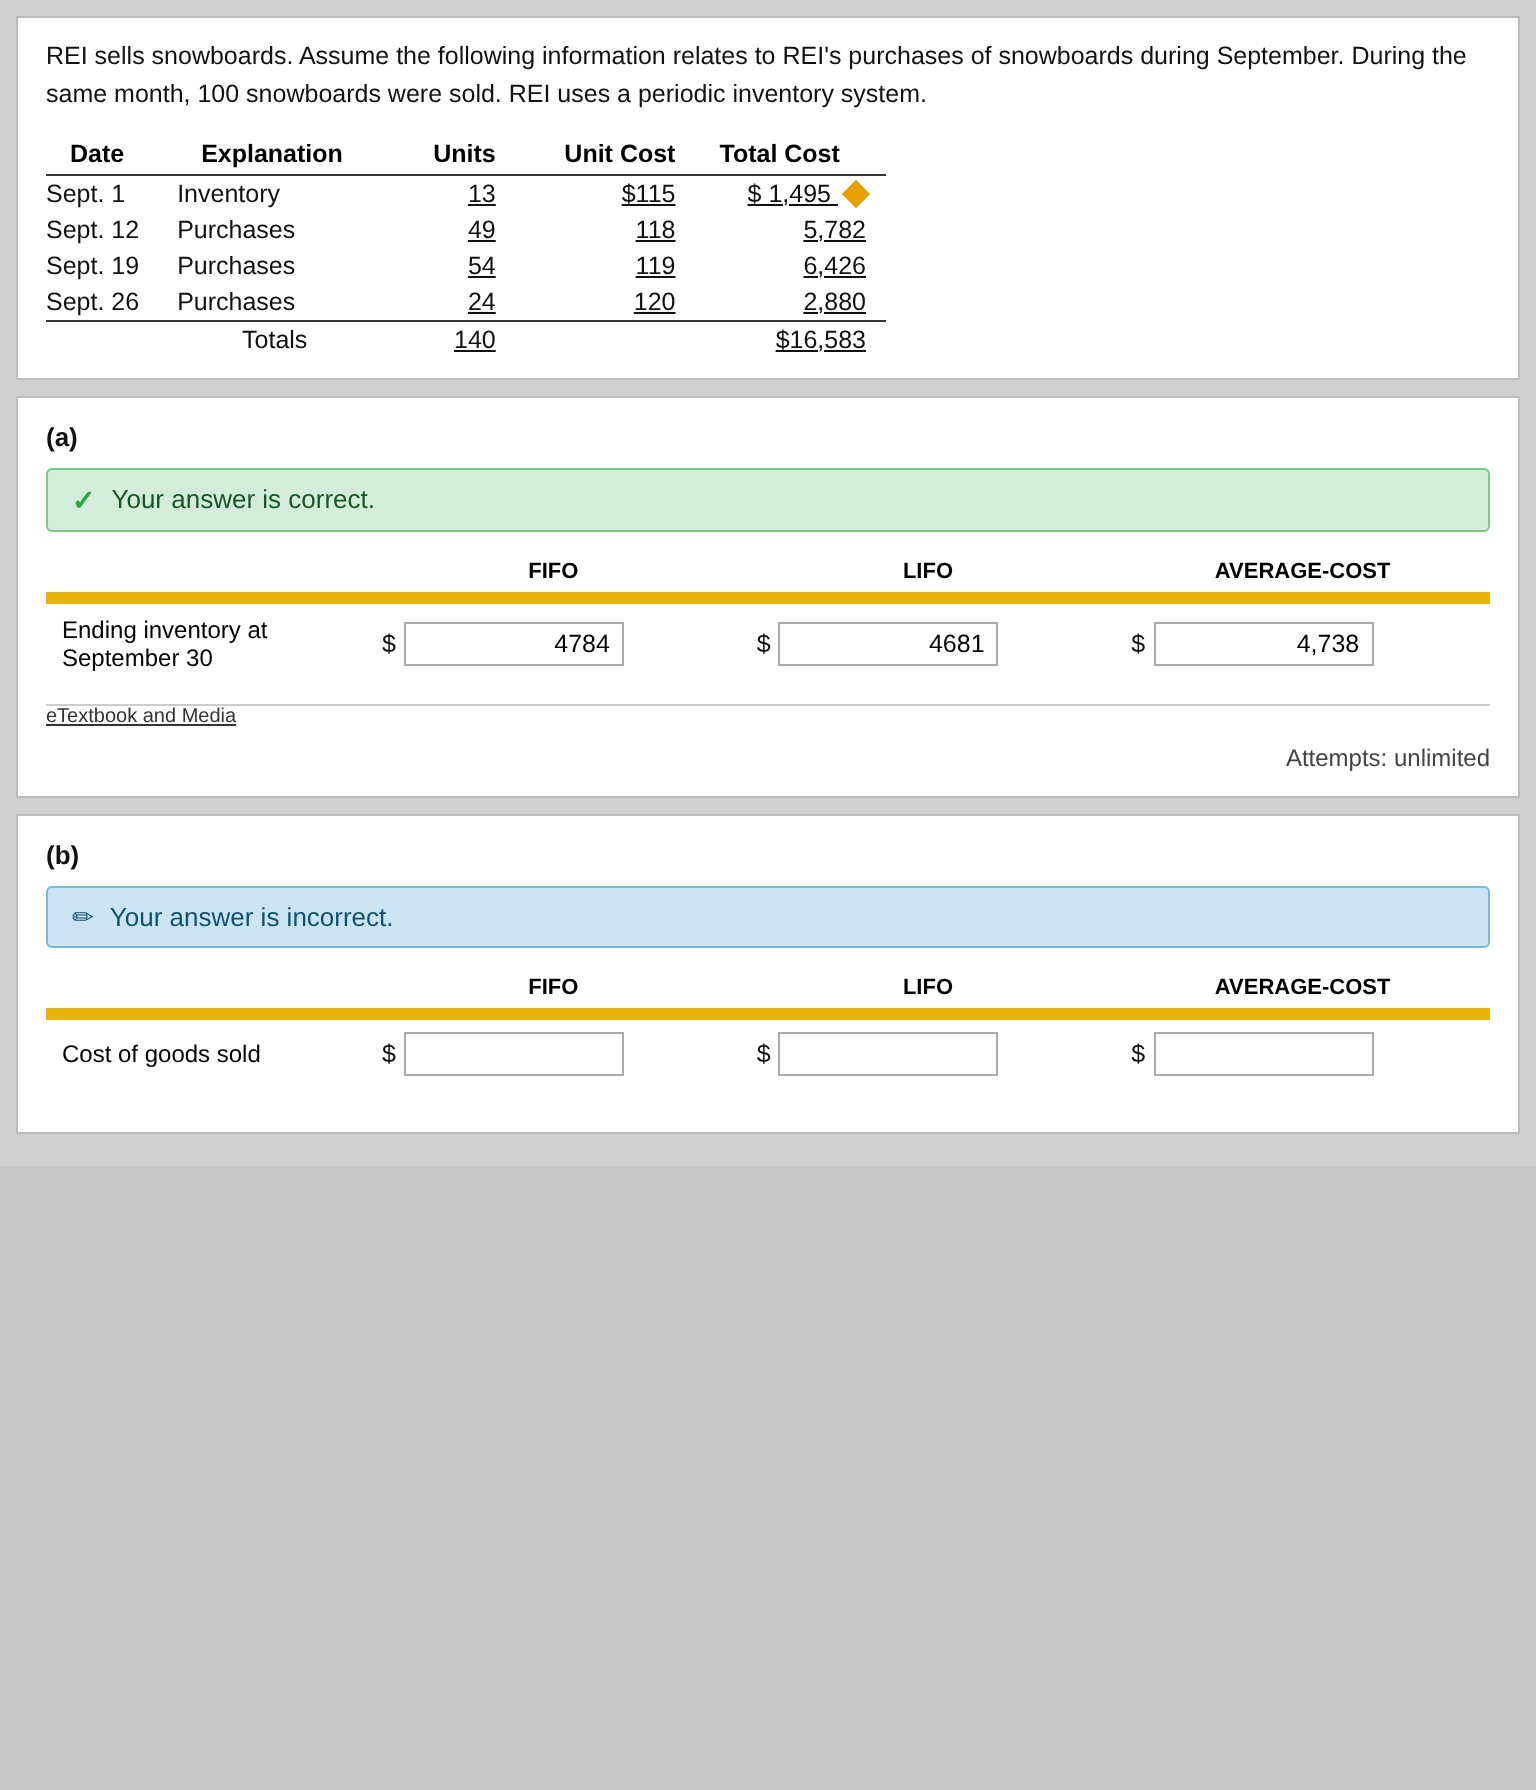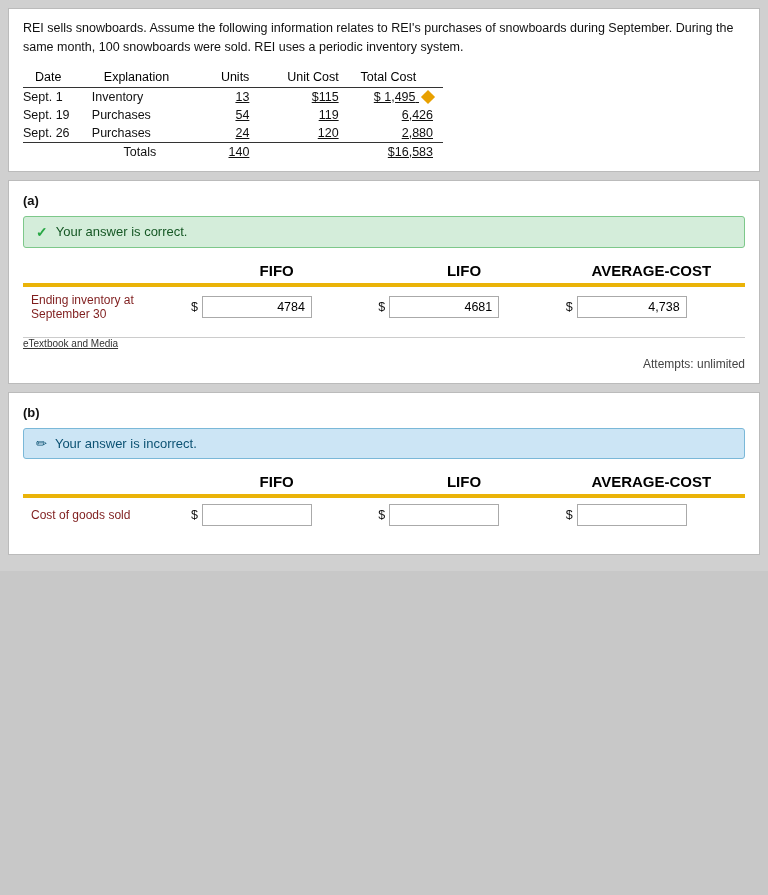--- a/index.html
+++ b/index.html
@@ -26,21 +26,21 @@
       line-height: 1.5;
       margin-bottom: 10px;
       color: #111;
     }
     table.inventory-table {
       border-collapse: collapse;
       width: 420px;
     }
     table.inventory-table th {
       text-align: left;
-      font-weight: normal;
+      font-weight: bold;
       font-size: 12.5px;
       padding: 3px 10px 3px 12px;
       border-bottom: 1px solid #333;
     }
     table.inventory-table td {
       font-size: 12.5px;
       padding: 2px 10px 2px 0;
       color: #111;
     }
     table.inventory-table td.num {
@@ -119,38 +119,38 @@
       font-weight: bold;
     }
 
     
     .answer-table {
       width: 100%;
       border-collapse: collapse;
       margin-bottom: 10px;
     }
     .answer-table th {
-      font-size: 15px;
+      font-size: 11px;
       font-weight: bold;
       text-align: center;
       padding: 4px 8px;
-      border-bottom: 4px solid #eab308;
+      border-bottom: 6px solid #eab308;
     }
     .answer-table th.left-th {
       text-align: left;
       width: 160px;
     }
     .answer-table td {
       padding: 6px 8px;
       font-size: 12.5px;
       vertical-align: middle;
     }
     .answer-table td.row-label {
       font-size: 12px;
-      color: #7f1d1d;
+      color: #000000;
       width: 160px;
     }
     .input-group {
       display: flex;
       align-items: center;
       gap: 4px;
     }
     .dollar-sign {
       font-size: 12.5px;
       color: #111;
@@ -209,20 +209,27 @@
           <td>Sept. 1</td>
           <td>Inventory</td>
           <td class="num">13</td>
           <td class="num">$115</td>
           <td class="num">
             <span>$ 1,495</span>
             <span class="orange-diamond"></span>
           </td>
         </tr>
         <tr>
+          <td>Sept. 12</td>
+          <td>Purchases</td>
+          <td class="num">49</td>
+          <td class="num">118</td>
+          <td class="num">5,782</td>
+        </tr>
+        <tr>
           <td>Sept. 19</td>
           <td>Purchases</td>
           <td class="num">54</td>
           <td class="num">119</td>
           <td class="num">6,426</td>
         </tr>
         <tr>
           <td>Sept. 26</td>
           <td>Purchases</td>
           <td class="num">24</td>

